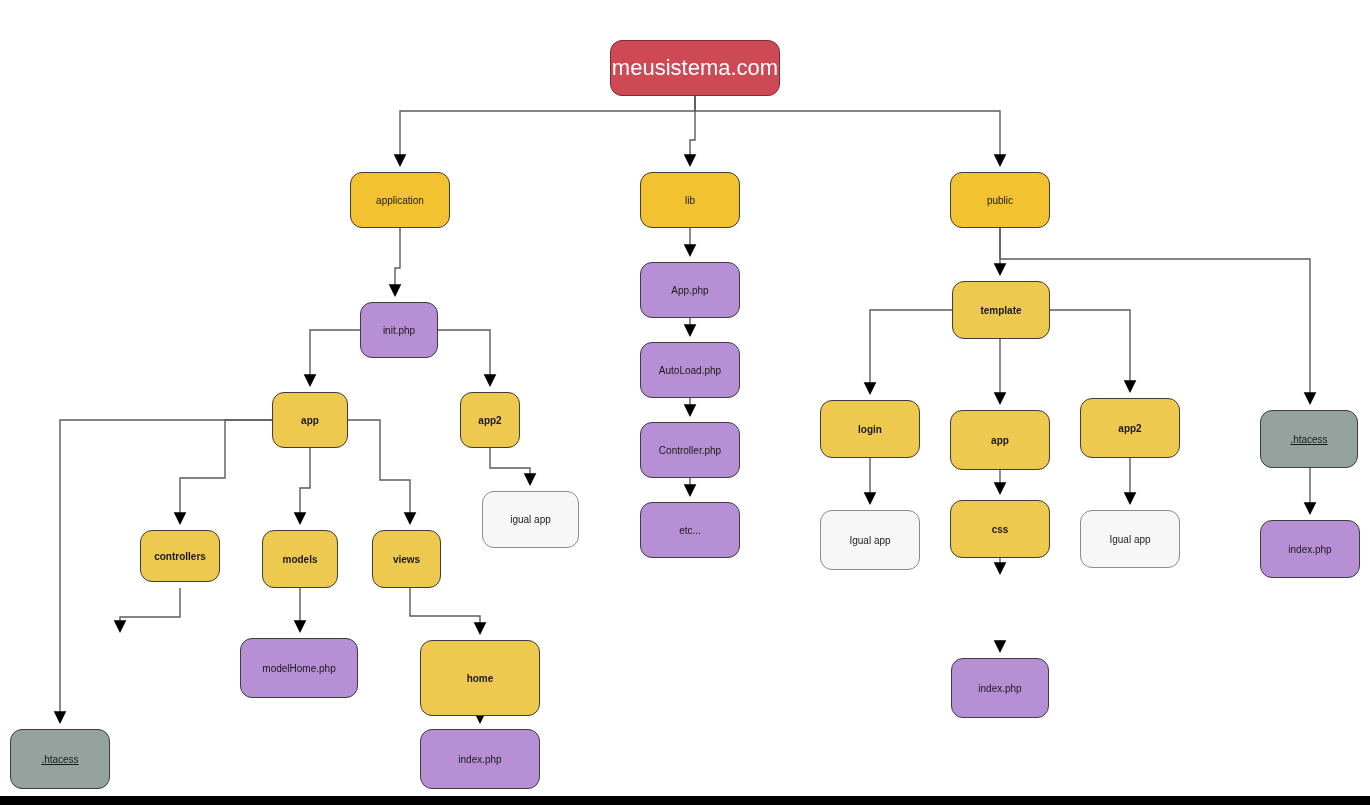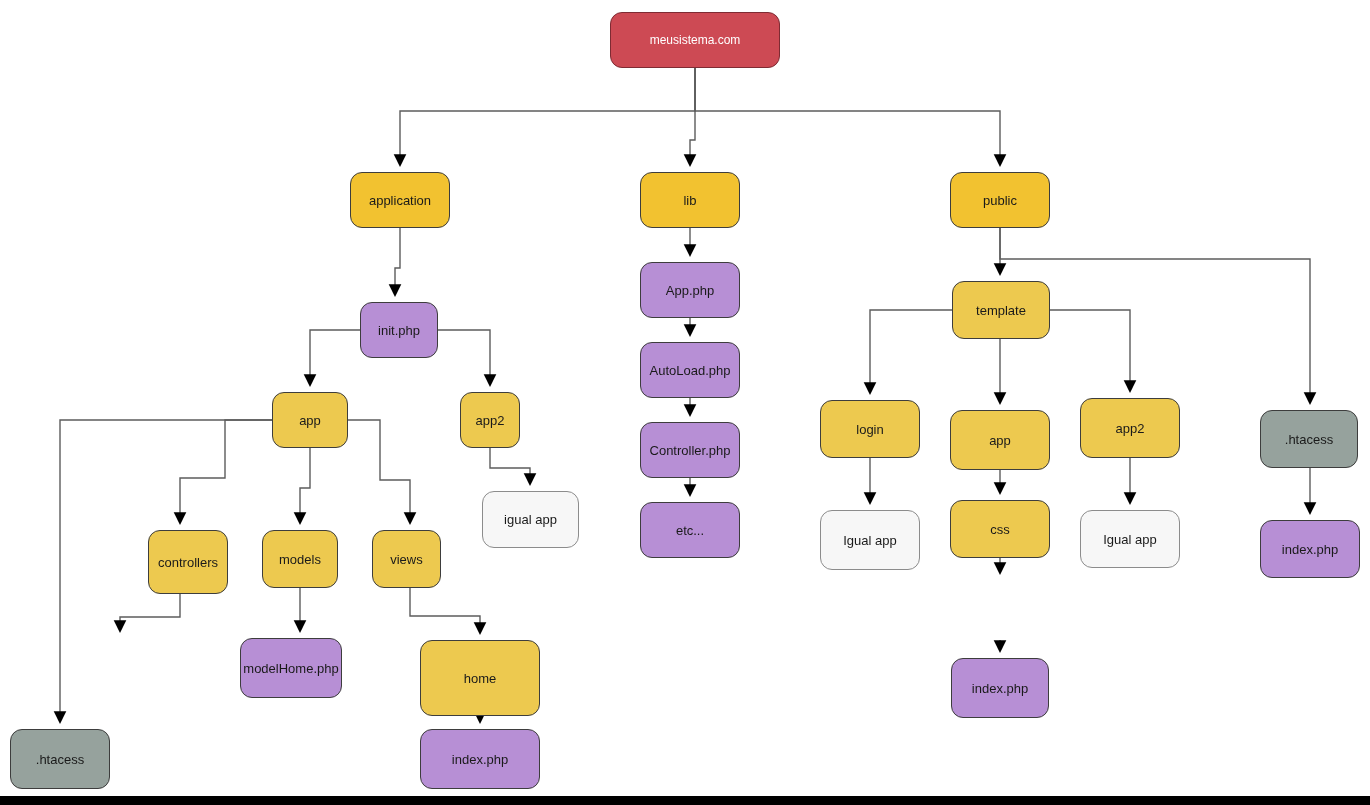--- a/index.html
+++ b/index.html
@@ -11,27 +11,27 @@
     --text-dark:#1A1A1A; --text-light:#FFFFFF; --bottom-bar-black:#000000;
   }
   html,body{margin:0;padding:0;background:#FFFFFF;}
   .canvas{position:relative;width:1370px;height:805px;overflow:hidden;
           font-family:"Liberation Sans",sans-serif;background:#FFFFFF;}
   .edges{position:absolute;left:0;top:0;width:1370px;height:805px;}
   .edge{fill:none;stroke:var(--edge-gray);stroke-width:1.4;marker-end:url(#arrow);}
   #arrow path{fill:var(--arrow-black);}
   .node{position:absolute;display:flex;align-items:center;justify-content:center;
         box-sizing:border-box;border-radius:12px;border:1.6px solid var(--node-border);
-        font-size:13px;color:var(--text-dark);text-align:center;cursor:default;}
+        font-size:10px;color:var(--text-dark);text-align:center;cursor:default;}
   .node.root{background:var(--root-red);border-color:var(--root-red-border);
-             color:var(--text-light);font-size:12px;}
+             color:var(--text-light);font-size:22px;margin-top:28px;}
   .node.gold{background:var(--folder-gold);}
-  .node.gold2{background:var(--folder-gold-light);}
+  .node.gold2{background:var(--folder-gold-light);font-weight:bold;}
   .node.purple{background:var(--file-purple);}
-  .node.gray{background:var(--htaccess-gray);}
+  .node.gray{background:var(--htaccess-gray);text-decoration:underline;}
   .node.white{background:var(--note-white);border-color:var(--note-border);border-radius:12px;}
   .bottom-bar{position:absolute;left:0;top:796px;width:1370px;height:9px;
               background:var(--bottom-bar-black);}
 </style>
 </head>
 <body>
 
 <div class="canvas">
 
   <svg class="edges" viewBox="0 0 1370 805" xmlns="http://www.w3.org/2000/svg">
@@ -89,30 +89,30 @@
     </div>
   <div class="node gold2" style="left:272px;top:392px;width:76px;height:56px">
       <span>app</span>
     </div>
   <div class="node gold2" style="left:460px;top:392px;width:60px;height:56px">
       <span>app2</span>
     </div>
   <div class="node white" style="left:482px;top:491px;width:97px;height:57px">
       <span>igual app</span>
     </div>
-  <div class="node gold2" style="left:148px;top:530px;width:80px;height:64px">
+  <div class="node gold2" style="left:140px;top:530px;width:80px;height:52px">
       <span>controllers</span>
     </div>
   <div class="node gold2" style="left:262px;top:530px;width:76px;height:58px">
       <span>models</span>
     </div>
   <div class="node gold2" style="left:372px;top:530px;width:69px;height:58px">
       <span>views</span>
     </div>
-  <div class="node purple" style="left:240px;top:638px;width:102px;height:60px">
+  <div class="node purple" style="left:240px;top:638px;width:118px;height:60px">
       <span>modelHome.php</span>
     </div>
   <div class="node gold2" style="left:420px;top:640px;width:120px;height:76px">
       <span>home</span>
     </div>
   <div class="node purple" style="left:420px;top:729px;width:120px;height:60px">
       <span>index.php</span>
     </div>
   <div class="node gray" style="left:10px;top:729px;width:100px;height:60px">
       <span>.htacess</span>

